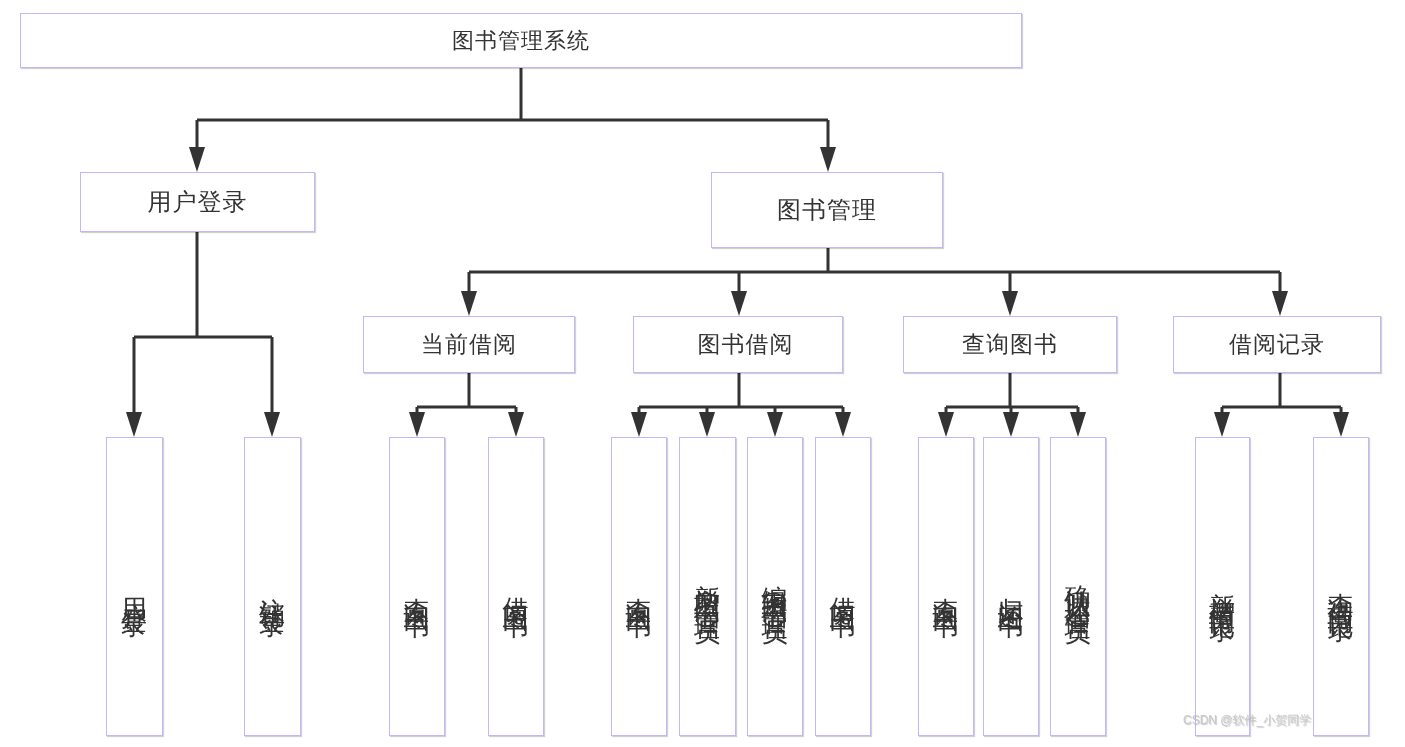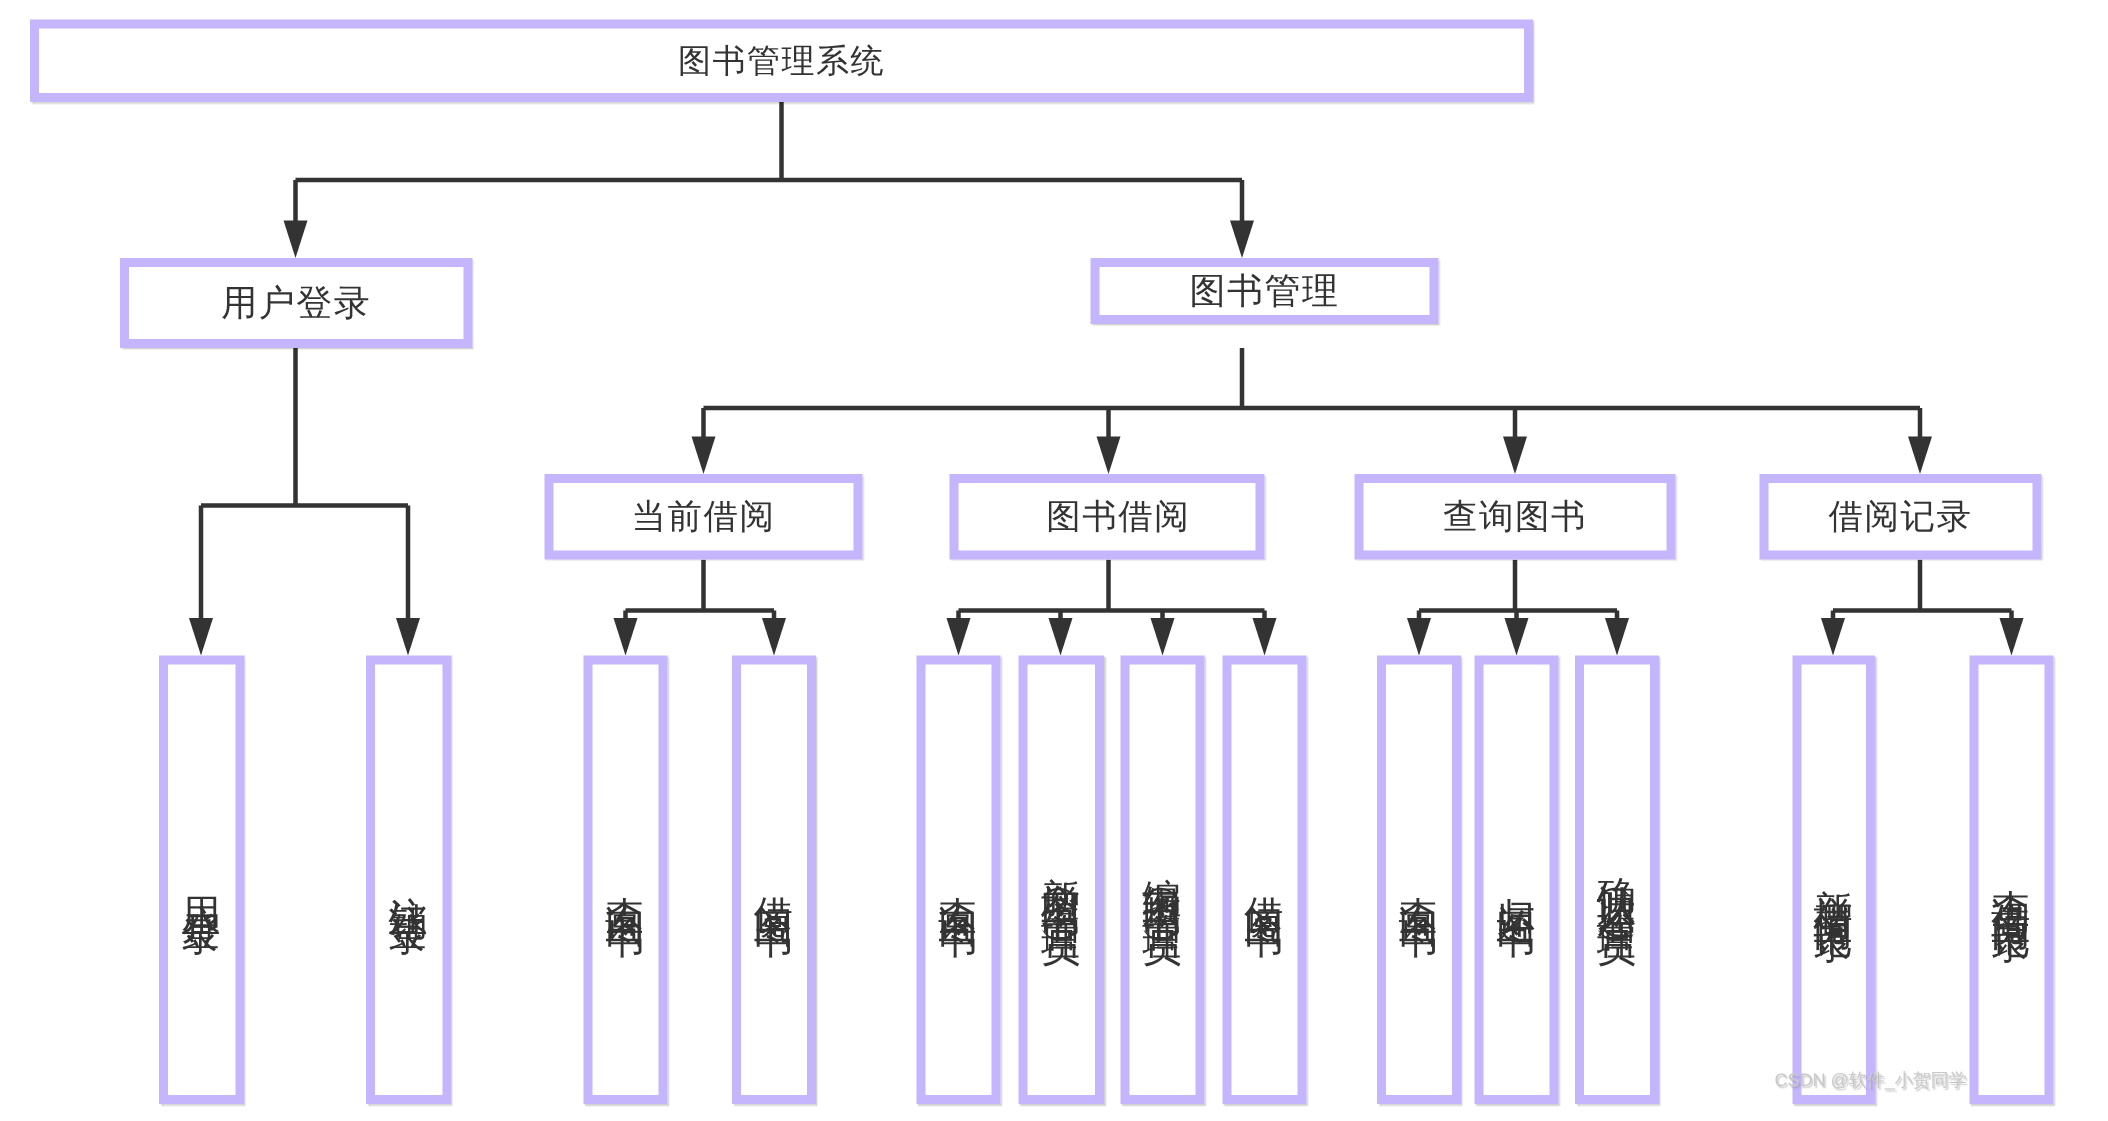--- a/index.html
+++ b/index.html
@@ -18,21 +18,21 @@
   #connectors {
     position: absolute;
     left: 0;
     top: 0;
     z-index: 1;
   }
   .box {
     position: absolute;
     box-sizing: border-box;
     background: #ffffff;
-    border: 6px solid #c4b5fd;
+    border: 1px solid #c4b5fd;
     display: flex;
     align-items: center;
     justify-content: center;
     color: #333333;
     z-index: 2;
     box-shadow: 1px 1px 1px rgba(0,0,0,0.18);
   }
   .box .lbl {
     letter-spacing: 1px;
     white-space: nowrap;
@@ -43,25 +43,25 @@
   .leaf .lbl {
     writing-mode: vertical-rl;
     font-size: 26px;
     line-height: 1;
     letter-spacing: 5px;
     white-space: normal;
   }
   
   .root-box { left: 20px;  top: 13px;  width: 1002px; height: 55px; }
   .b-user   { left: 80px;  top: 172px; width: 235px;  height: 60px; }
-  .b-mgmt   { left: 711px; top: 172px; width: 232px;  height: 44px; margin-left: 16px; }
+  .b-mgmt   { left: 711px; top: 172px; width: 232px;  height: 76px; }
   .b-new    { left: 363px; top: 316px; width: 212px;  height: 57px; }
   .b-borrow { left: 633px; top: 316px; width: 210px;  height: 57px; padding-left: 15px; }
   .b-cur    { left: 903px; top: 316px; width: 214px;  height: 57px; }
-  .b-rec    { left: 1173px;top: 316px; width: 188px;  height: 57px; }
+  .b-rec    { left: 1173px;top: 316px; width: 208px;  height: 57px; }
   .leaf     { top: 437px; height: 299px; }
   .lf1  { left: 106px;  width: 57px; }
   .lf2  { left: 244px;  width: 57px; }
   .lf3  { left: 389px;  width: 56px; }
   .lf4  { left: 488px;  width: 56px; }
   .lf5  { left: 611px;  width: 56px; }
   .lf6  { left: 679px;  width: 57px; }
   .lf7  { left: 747px;  width: 56px; }
   .lf8  { left: 815px;  width: 56px; }
   .lf9  { left: 918px;  width: 56px; }

